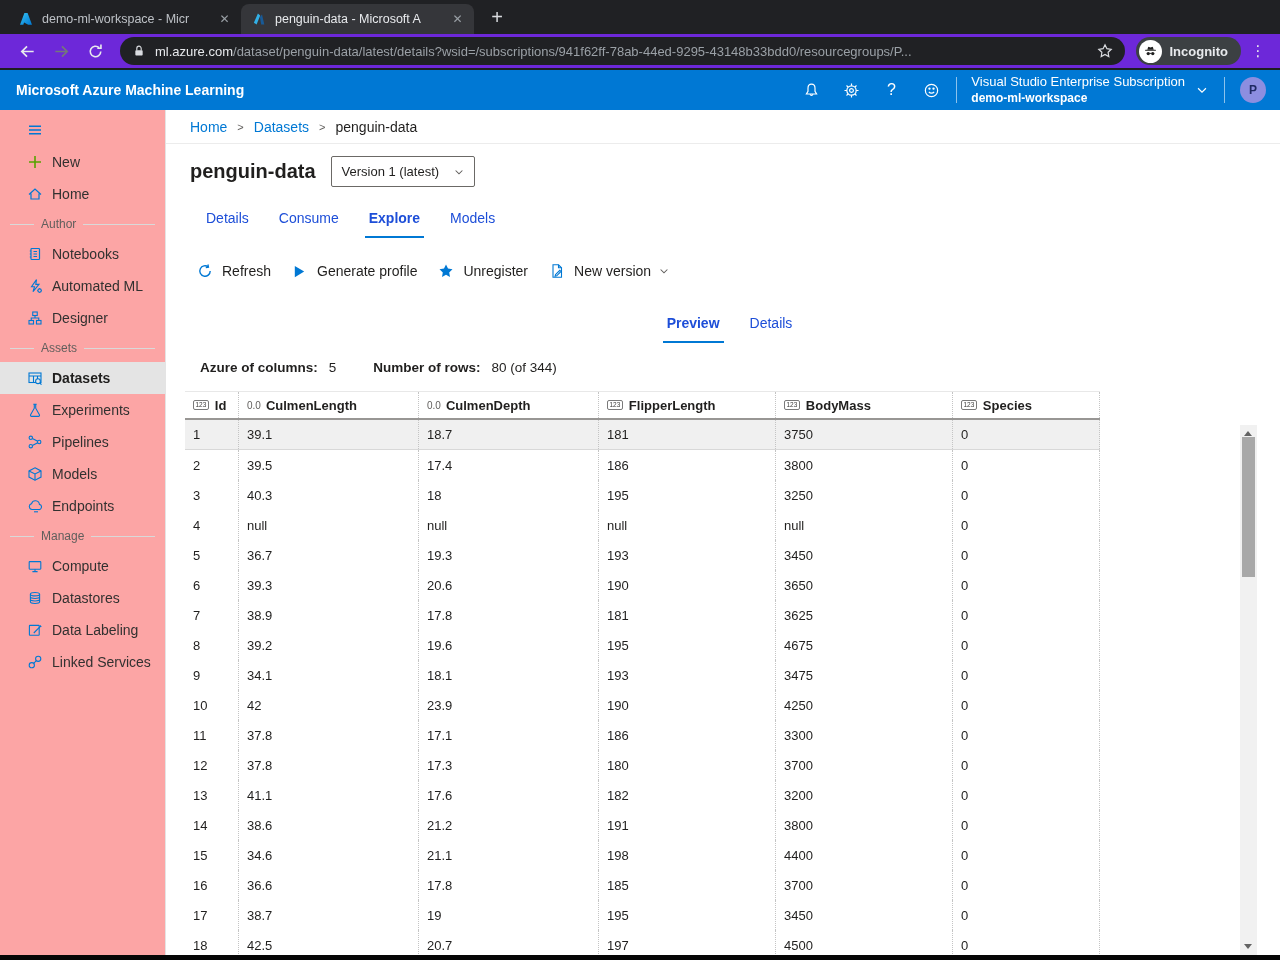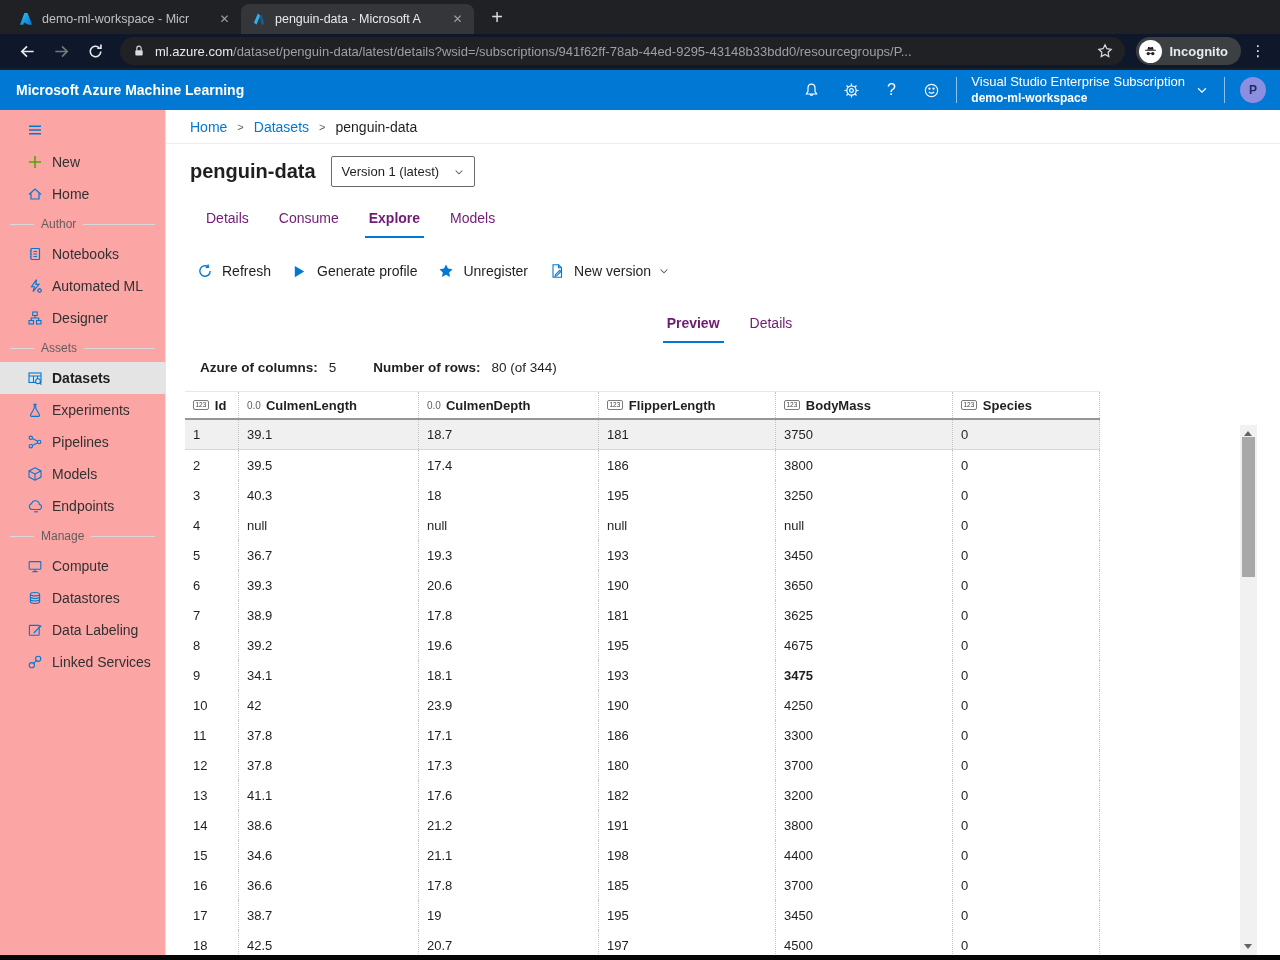--- a/index.html
+++ b/index.html
@@ -6,21 +6,21 @@
 html,body { width:1280px; height:960px; overflow:hidden; font-family:"Liberation Sans","DejaVu Sans",sans-serif; background:#fff; position:relative; }
 svg { display:block; }
 
 .tabstrip { height:34px; background:#202124; display:flex; align-items:flex-end; padding-left:8px; }
 .tab { width:233px; height:30px; display:flex; align-items:center; padding:0 8px 0 10px; border-radius:8px 8px 0 0; color:#bdc1c6; font-size:12.5px; }
 .tab.active { background:#35363a; color:#e8eaed; }
 .tab .favicon { width:16px; height:16px; margin-right:8px; flex:0 0 16px; }
 .tab-title { flex:1; white-space:nowrap; overflow:hidden; }
 .tab-close { width:17px; height:17px; line-height:16px; text-align:center; font-size:12px; color:#9aa0a6; margin-left:6px; border-radius:50%; }
 .newtab { width:26px; height:26px; margin:0 0 3px 10px; color:#dadce0; font-size:20px; line-height:24px; text-align:center; }
-.btoolbar { height:36px; background:#0f172a; display:flex; align-items:center; padding:0 10px; border-bottom:2px solid #1d1e20; }
+.btoolbar { height:36px; background:#6d28d9; display:flex; align-items:center; padding:0 10px; border-bottom:2px solid #1d1e20; }
 .nav-ic { width:28px; height:28px; display:flex; align-items:center; justify-content:center; margin:0 3px; }
 .omnibox { flex:1; height:28px; background:#202124; border-radius:14px; margin:0 6px 0 8px; display:flex; align-items:center; padding:0 12px; min-width:0; }
 .omnibox .lock { margin-right:9px; flex:0 0 14px; }
 .omnibox .host { color:#e8eaed; font-size:13px; white-space:nowrap; }
 .omnibox .path { color:#9aa0a6; font-size:13px; white-space:nowrap; overflow:hidden; flex:0 1 auto; text-overflow:ellipsis; }
 .omni-star { margin-left:auto; padding-left:8px; flex:0 0 24px; }
 .incog { height:28px; border-radius:14px; background:#3c4043; display:flex; align-items:center; padding:0 13px 0 3px; margin:0 5px; }
 .incog-circle { width:23px; height:23px; border-radius:50%; background:#fff; margin-right:8px; display:flex; align-items:center; justify-content:center; }
 .incog-label { color:#e8eaed; font-size:13px; font-weight:600; }
 .menu-dots { color:#e8eaed; font-size:15px; width:24px; text-align:center; }
@@ -48,21 +48,21 @@
 .content { flex:1; background:#fff; }
 
 .breadcrumb { height:34px; display:flex; align-items:center; padding-left:24px; border-bottom:1px solid #ececec; font-size:14px; }
 .crumb-link { color:#0078d4; }
 .crumb-sep { color:#605e5c; font-size:11px; margin:0 10px; }
 .crumb-current { color:#201f1e; }
 .title-row { display:flex; align-items:center; padding:12px 0 0 24px; }
 .page-title { font-size:20px; font-weight:700; color:#201f1e; }
 .version-dd { margin-left:15px; width:144px; height:31px; border:1px solid #6b6966; border-radius:2px; display:flex; align-items:center; justify-content:space-between; padding:0 9px 0 10px; font-size:13px; color:#201f1e; }
 .tabs { display:flex; padding-left:36px; margin-top:23px; }
-.tab-item { font-size:14px; color:#701a75; margin-right:22px; padding:0 4px 10px 4px; border-bottom:2px solid transparent; }
+.tab-item { font-size:14px; color:#1d4ed8; margin-right:22px; padding:0 4px 10px 4px; border-bottom:2px solid transparent; }
 .tab-item.active { font-weight:700; border-bottom-color:#0078d4; }
 .cmdbar { display:flex; align-items:center; padding-left:30px; margin-top:22px; height:22px; }
 .cmd { display:flex; align-items:center; margin-right:20px; font-size:14px; color:#201f1e; }
 .cmd .cmd-ic { margin-right:9px; display:flex; align-items:center; justify-content:center; width:17px; height:17px; }
 .cmd .chev { margin-left:7px; display:flex; }
 .subtabs { display:flex; padding-left:35px; margin-top:33px;justify-content:center; }
 .stats { display:flex; padding-left:34px; margin-top:17px; font-size:13.5px; color:#201f1e; }
 .stat { margin-right:37px; }
 .stat .lbl { font-weight:700; margin-right:11px; }
 
@@ -507,21 +507,21 @@
           <div class="td cb" style="width: 180px;">19.6</div>
           <div class="td cb" style="width: 177px;">195</div>
           <div class="td cb" style="width: 177px;">4675</div>
           <div class="td cb rb" style="width: 148px;">0</div>
         </div>
         <div class="tr">
           <div class="td" style="width: 53px;">9</div>
           <div class="td cb" style="width: 180px;">34.1</div>
           <div class="td cb" style="width: 180px;">18.1</div>
           <div class="td cb" style="width: 177px;">193</div>
-          <div class="td cb" style="width: 177px; font-weight: bold;">3475</div>
+          <div class="td cb" style="width: 177px;">3475</div>
           <div class="td cb rb" style="width: 148px;">0</div>
         </div>
         <div class="tr">
           <div class="td" style="width: 53px;">10</div>
           <div class="td cb" style="width: 180px;">42</div>
           <div class="td cb" style="width: 180px;">23.9</div>
           <div class="td cb" style="width: 177px;">190</div>
           <div class="td cb" style="width: 177px;">4250</div>
           <div class="td cb rb" style="width: 148px;">0</div>
         </div>

